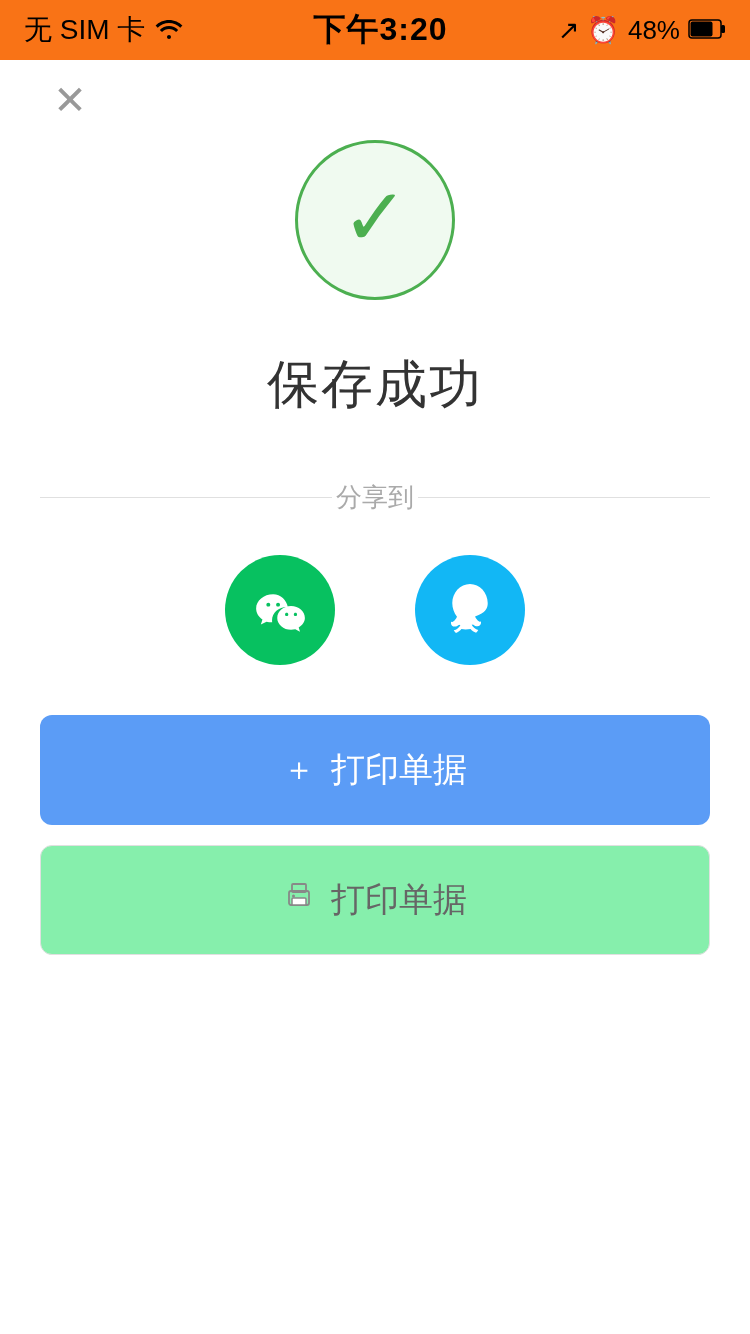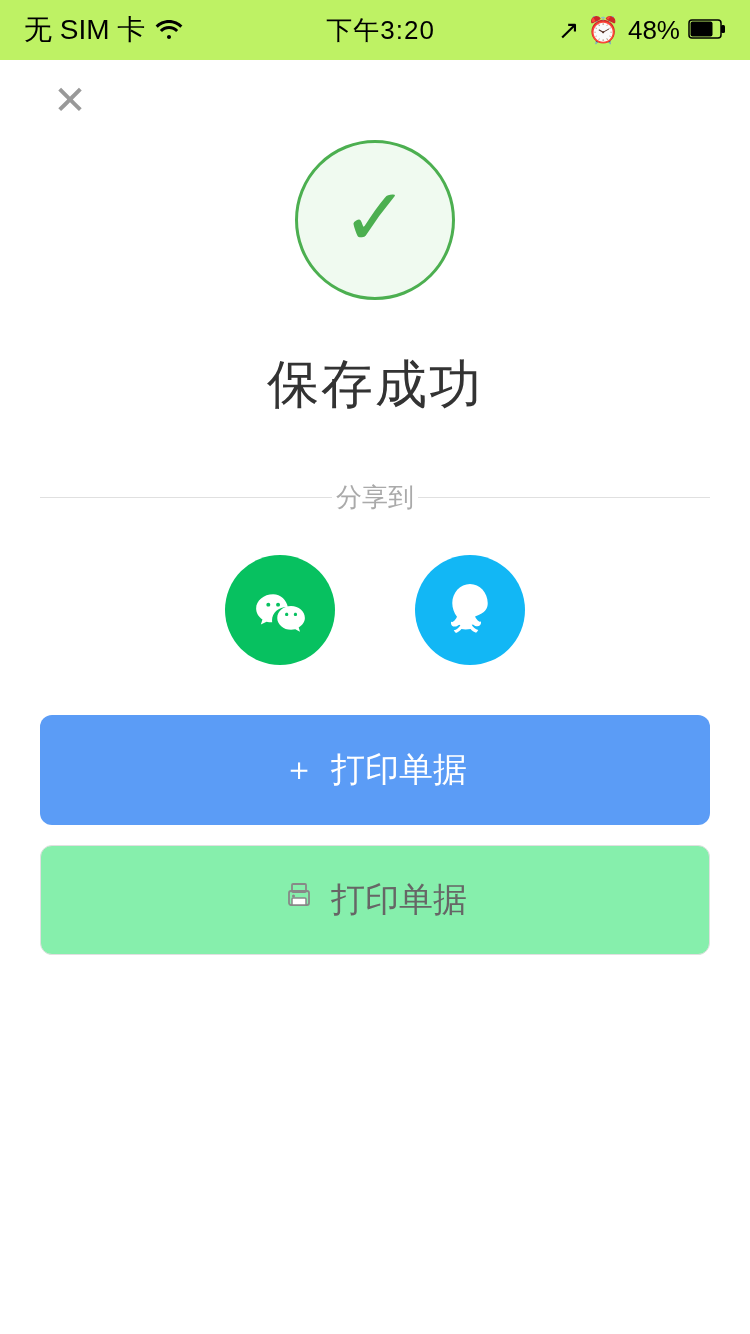--- a/index.html
+++ b/index.html
@@ -18,35 +18,35 @@
     }
 
     
     .status-bar {
       width: 100%;
       height: 60px;
       display: flex;
       align-items: center;
       justify-content: space-between;
       padding: 0 24px;
-      background: #bef264;
+      background: #f97316;
     }
 
     .status-left {
       display: flex;
       align-items: center;
       gap: 10px;
       font-size: 28px;
       font-weight: 500;
       color: #000;
     }
 
     .status-center {
-      font-size: 26px;
-      font-weight: 400;
+      font-size: 32px;
+      font-weight: 700;
       color: #000;
       letter-spacing: 1px;
       margin-left: 20px;
     }
 
     .status-right {
       display: flex;
       align-items: center;
       gap: 8px;
       font-size: 26px;

